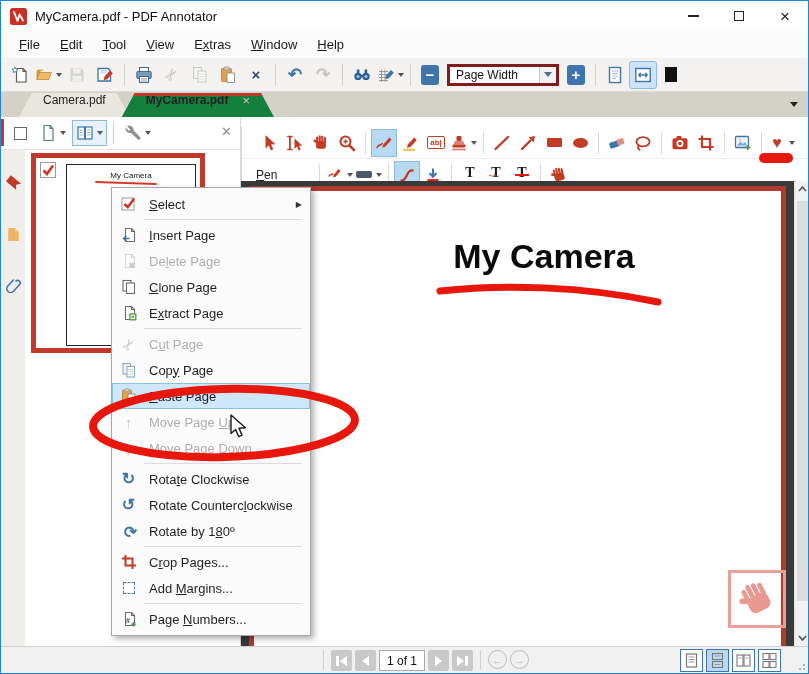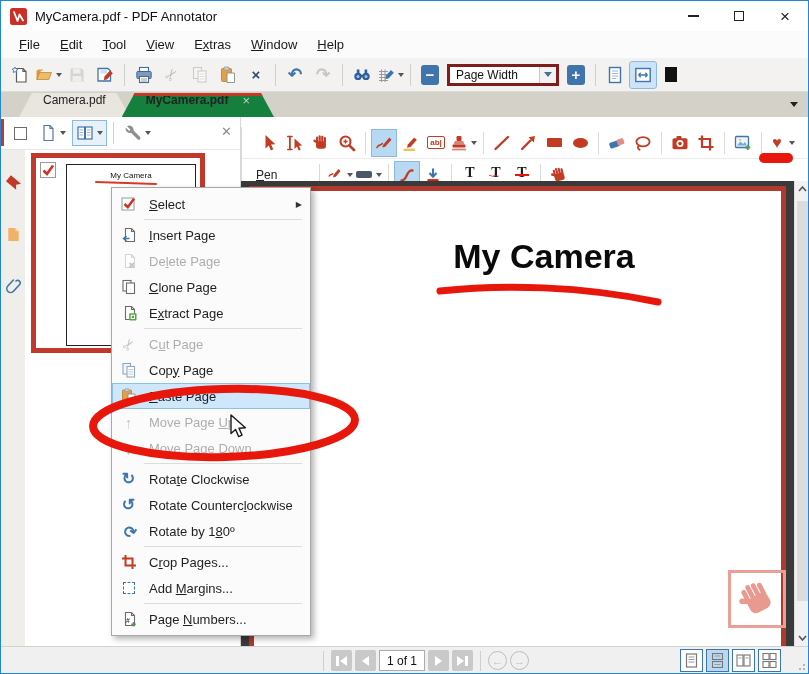--- a/index.html
+++ b/index.html
@@ -95,21 +95,21 @@
   #hand-stamp svg { width:40px; height:40px; transform:rotate(-28deg); }
 
   
   #vscroll { position:absolute; left:793px; top:180px; width:15px; height:465px; background:#f1f1f1; border-left:1px solid #e0e0e0; }
   .scr-btn { position:absolute; left:0; width:15px; height:16px; display:flex; align-items:center; justify-content:center; }
   .scr-btn svg { width:9px; height:6px; }
   #scr-thumb { position:absolute; left:2px; top:20px; width:11px; height:400px; background:#dcdcdc; }
 
   
   #statusbar { position:absolute; left:0; top:645px; width:100%; height:27px; background:#f0f0f0; border-top:1px solid #d2d2d2; }
-  #nav-group { position:absolute; left:318px; top:3px; display:flex; align-items:center; gap:3px; }
+  #nav-group { position:absolute; left:318px; top:3px; display:flex; align-items:flex-start; gap:3px; }
   .ssep { width:1px; height:20px; background:#cfcfcf; margin:0 4px; }
   .navbtn { width:21px; height:21px; background:#c9c9c9; border-radius:2px; display:flex; align-items:center; justify-content:center; gap:1px; }
   .tri-l { width:0; height:0; border-top:5px solid transparent; border-bottom:5px solid transparent; border-right:7px solid #fff; }
   .tri-r { width:0; height:0; border-top:5px solid transparent; border-bottom:5px solid transparent; border-left:7px solid #fff; }
   .nbar { width:2.5px; height:10px; background:#fff; }
   #pagebox { width:46px; height:21px; background:#fff; border:1px solid #ababab; display:flex; align-items:center; justify-content:center; font-size:12px; color:#111; }
   .hcirc { width:19px; height:19px; border:1.6px solid #bdbdbd; border-radius:50%; color:#bdbdbd; display:flex; align-items:center; justify-content:center; font-size:11px; font-weight:bold; }
   #layout-group { position:absolute; left:679px; top:2px; display:flex; gap:3px; }
   .laybtn { width:23px; height:23px; border:1.5px solid #3f74ad; background:#fff; display:flex; align-items:center; justify-content:center; }
   .laybtn.selected { background:#b9d9f2; }

